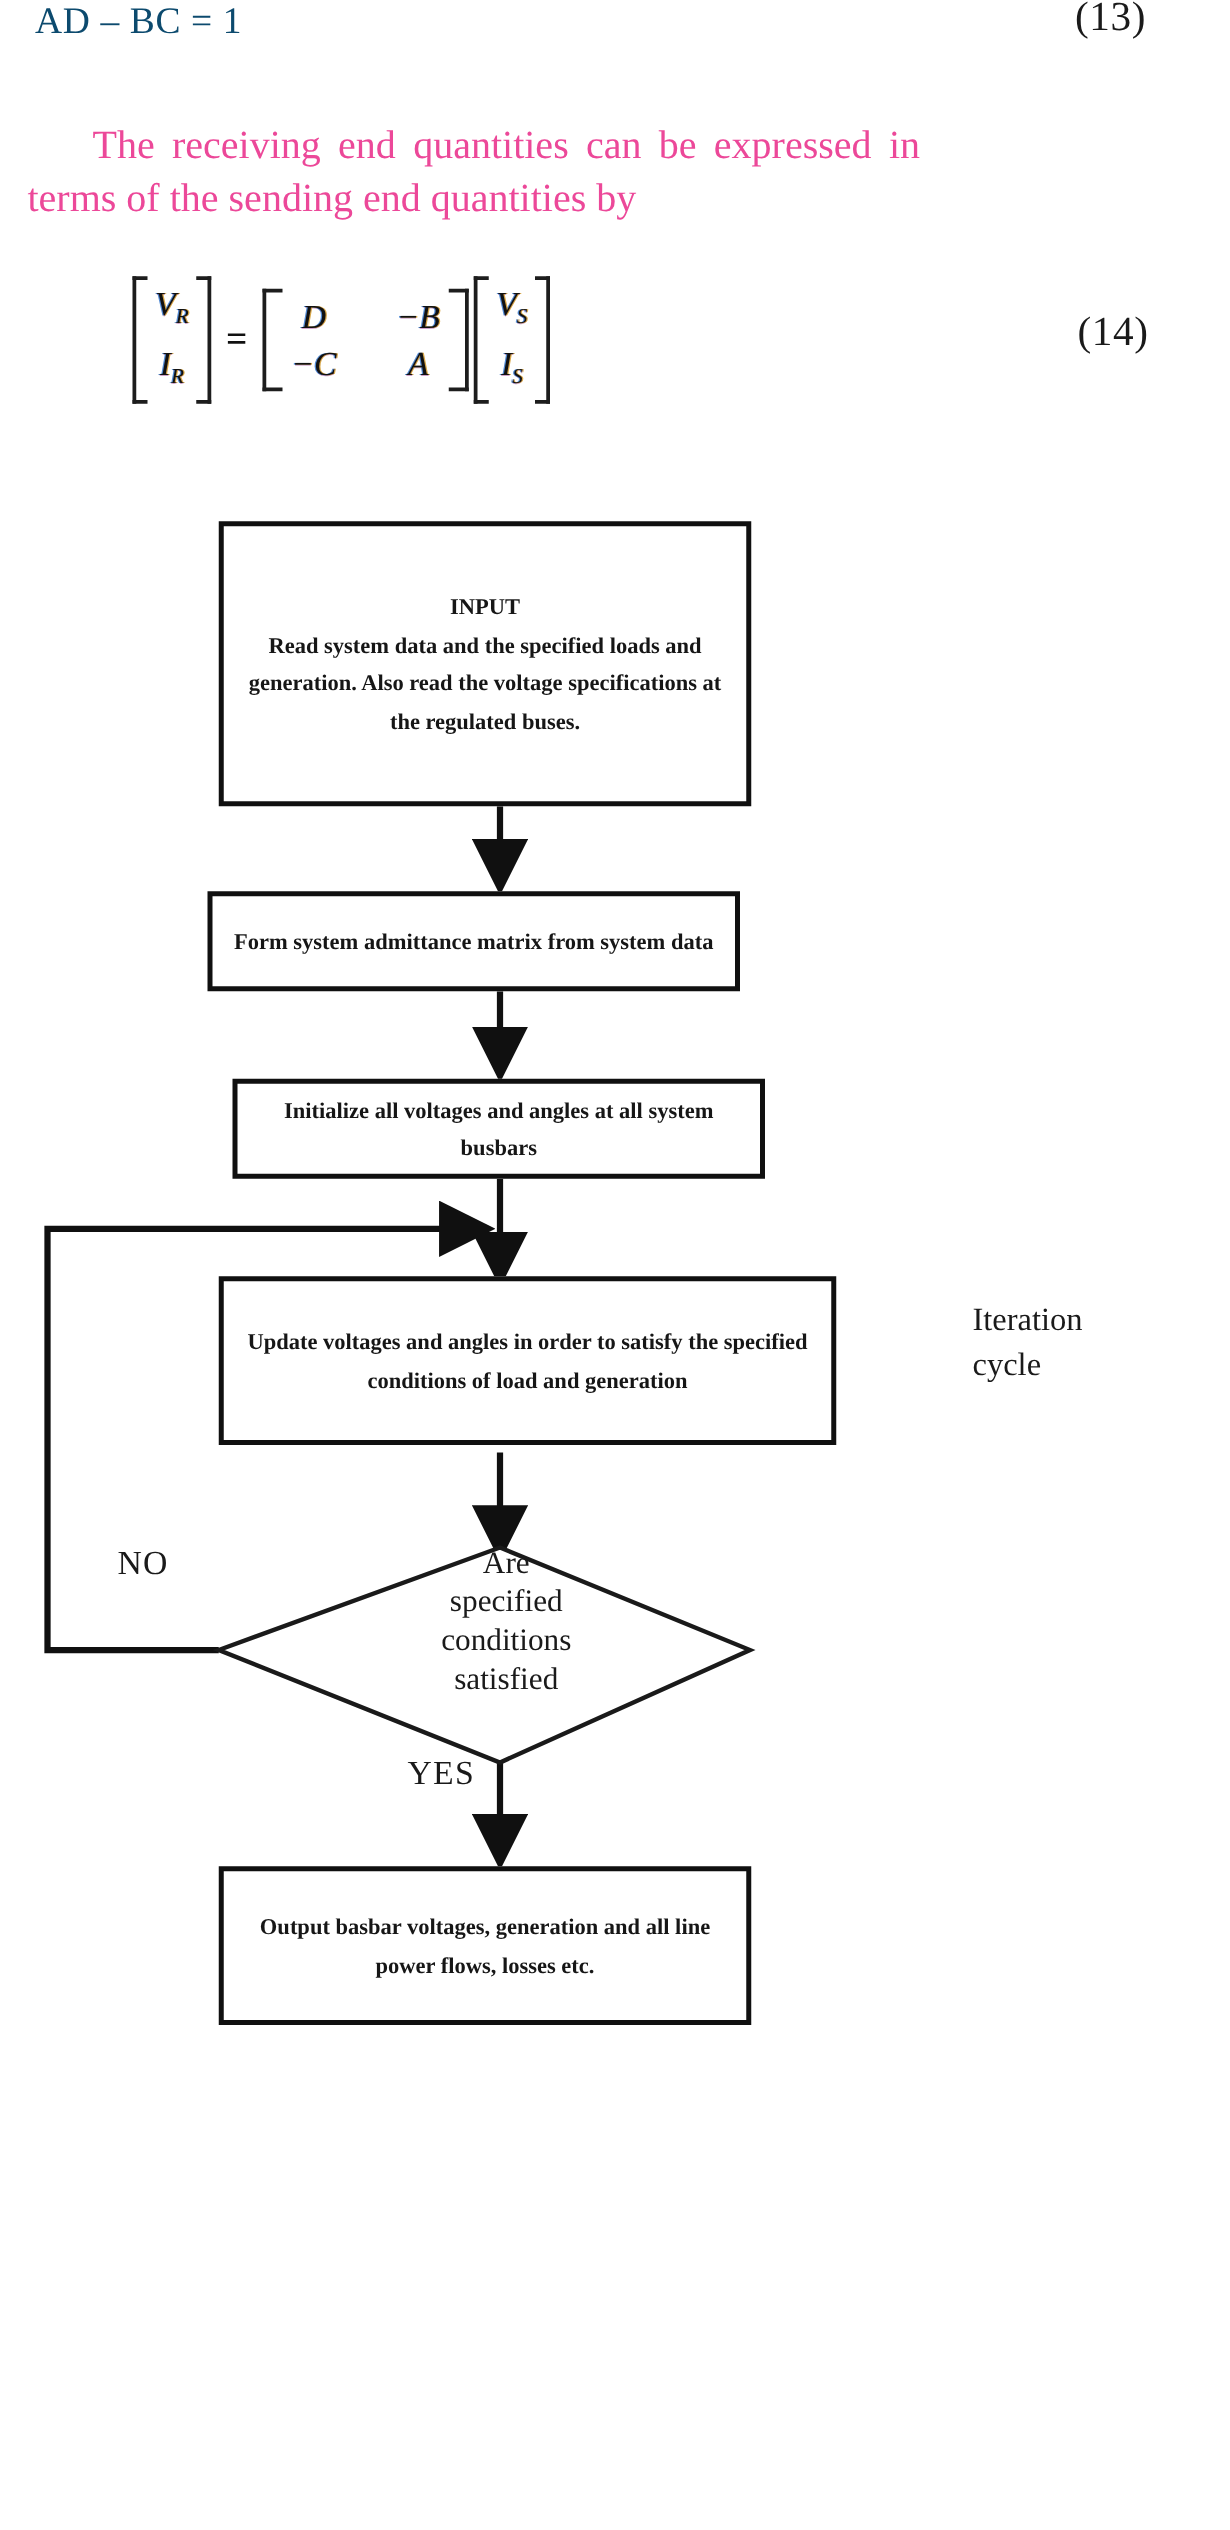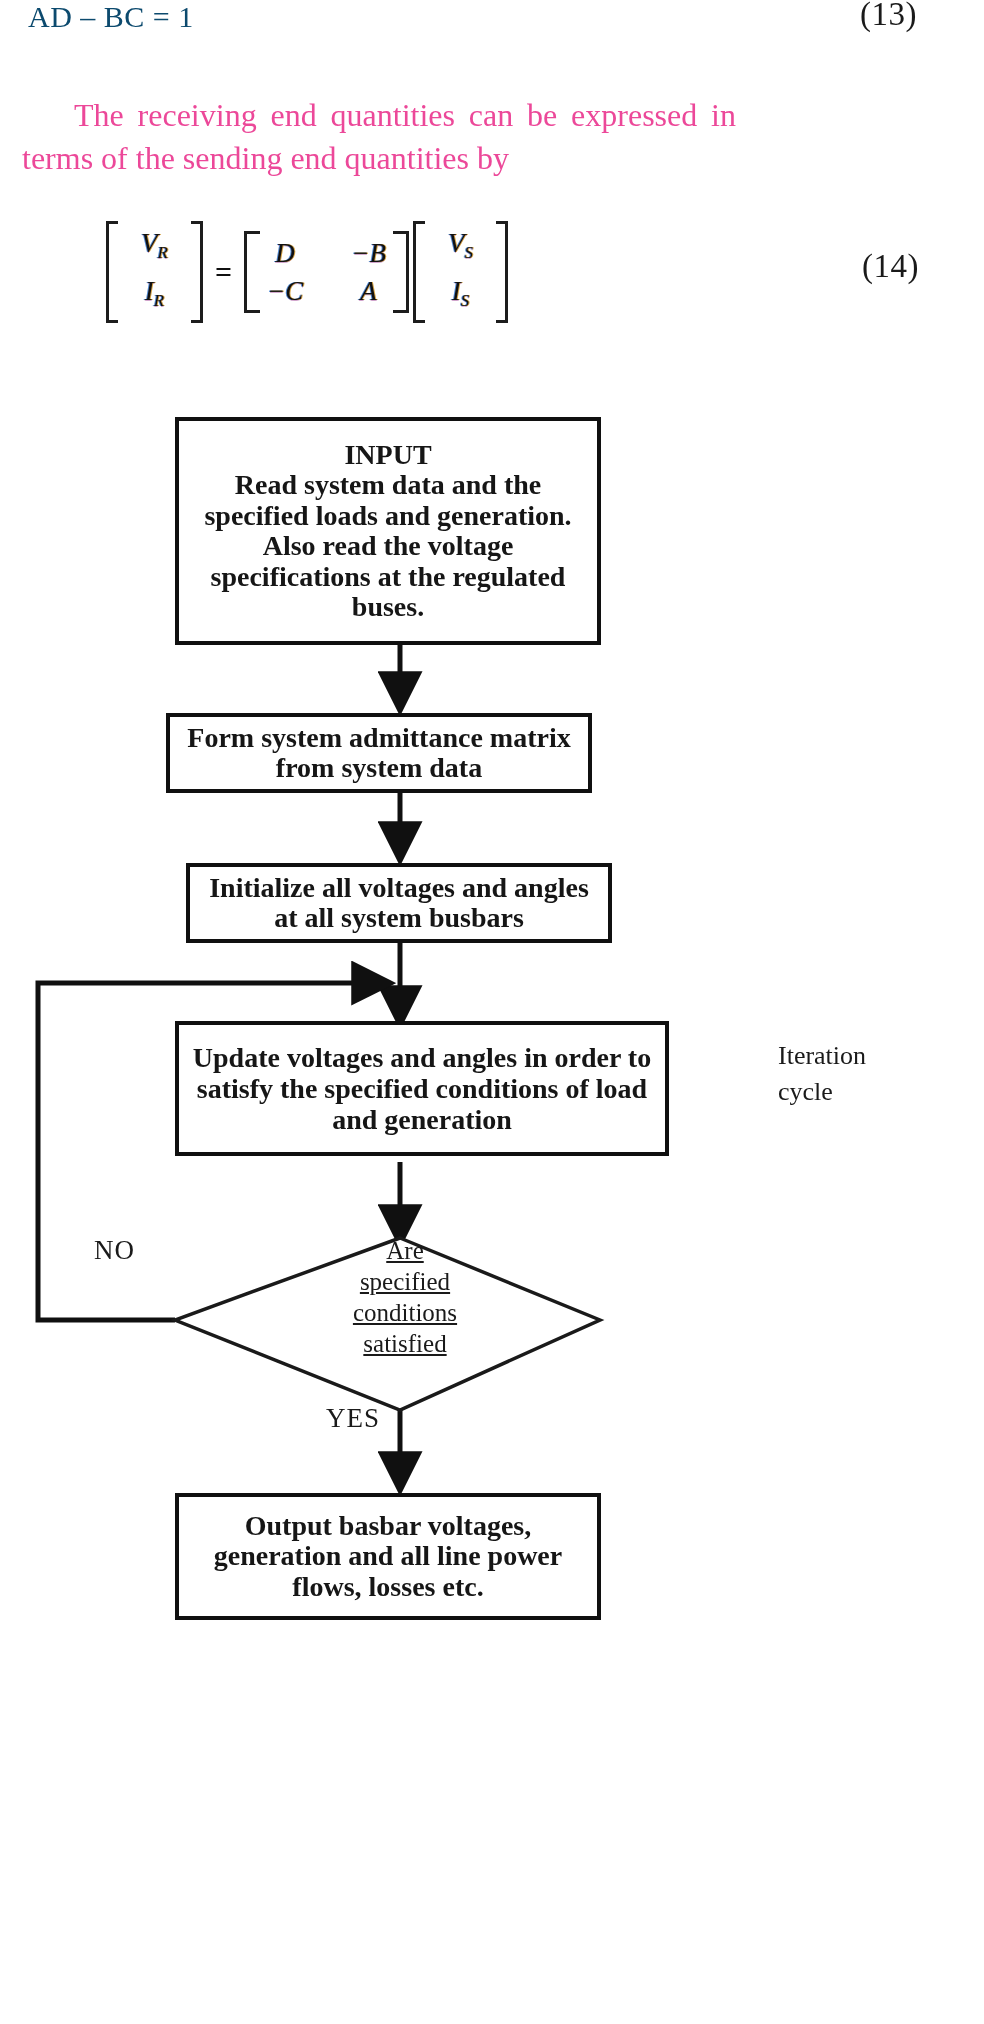--- a/index.html
+++ b/index.html
@@ -54,21 +54,21 @@
     left: 104px;
     top: 222px;
     height: 100px;
     display: flex;
     align-items: center;
   }
   .mtx {
     display: inline-flex;
     align-items: center;
     position: relative;
-    padding: 0 28px;
+    padding: 0 11px;
     margin: 0 2px;
     font-style: italic;
     font-family: "Liberation Serif", serif;
   }
   .mtx::before, .mtx::after {
     content: "";
     position: absolute;
     top: 0; bottom: 0;
     width: 9px;
     border-top: 3px solid #1d1d1d;
@@ -135,21 +135,21 @@
     border: 4px solid #101010;
     background: #ffffff;
     display: flex;
     align-items: center;
     justify-content: center;
     text-align: center;
   }
   .fc-box .txt {
     font-family: "Liberation Serif", serif;
     font-weight: bold;
-    font-size: 28px;
+    font-size: 18px;
     line-height: 30.5px;
     color: #161616;
     padding: 0 12px;
     white-space: pre-line;
   }
   .fc-box .txt .hdr { display: block; font-weight: bold; }
 
   #box-input     { left: 175px; top: 17px;  width: 426px; height: 228px; }
   #box-admit     { left: 166px; top: 313px; width: 426px; height: 80px;  }
   #box-init      { left: 175px; top: 463px; width: 426px; height: 80px; margin-left: 11px;  }
@@ -175,21 +175,20 @@
     position: absolute;
     left: 330px;
     top: 835px;
     width: 150px;
     text-align: center;
     font-family: "Liberation Serif", serif;
     font-size: 25px;
     line-height: 31px;
     color: #1a1a1a;
     white-space: pre-line;
-    text-decoration: underline;
   }
 </style>
 </head>
 <body>
 
 <div id="text-region">
 
   <div class="eq-line" id="eq13-expr">AD – BC = 1</div>
 
   <div class="eq-line" id="eq13-num">(13)</div>

